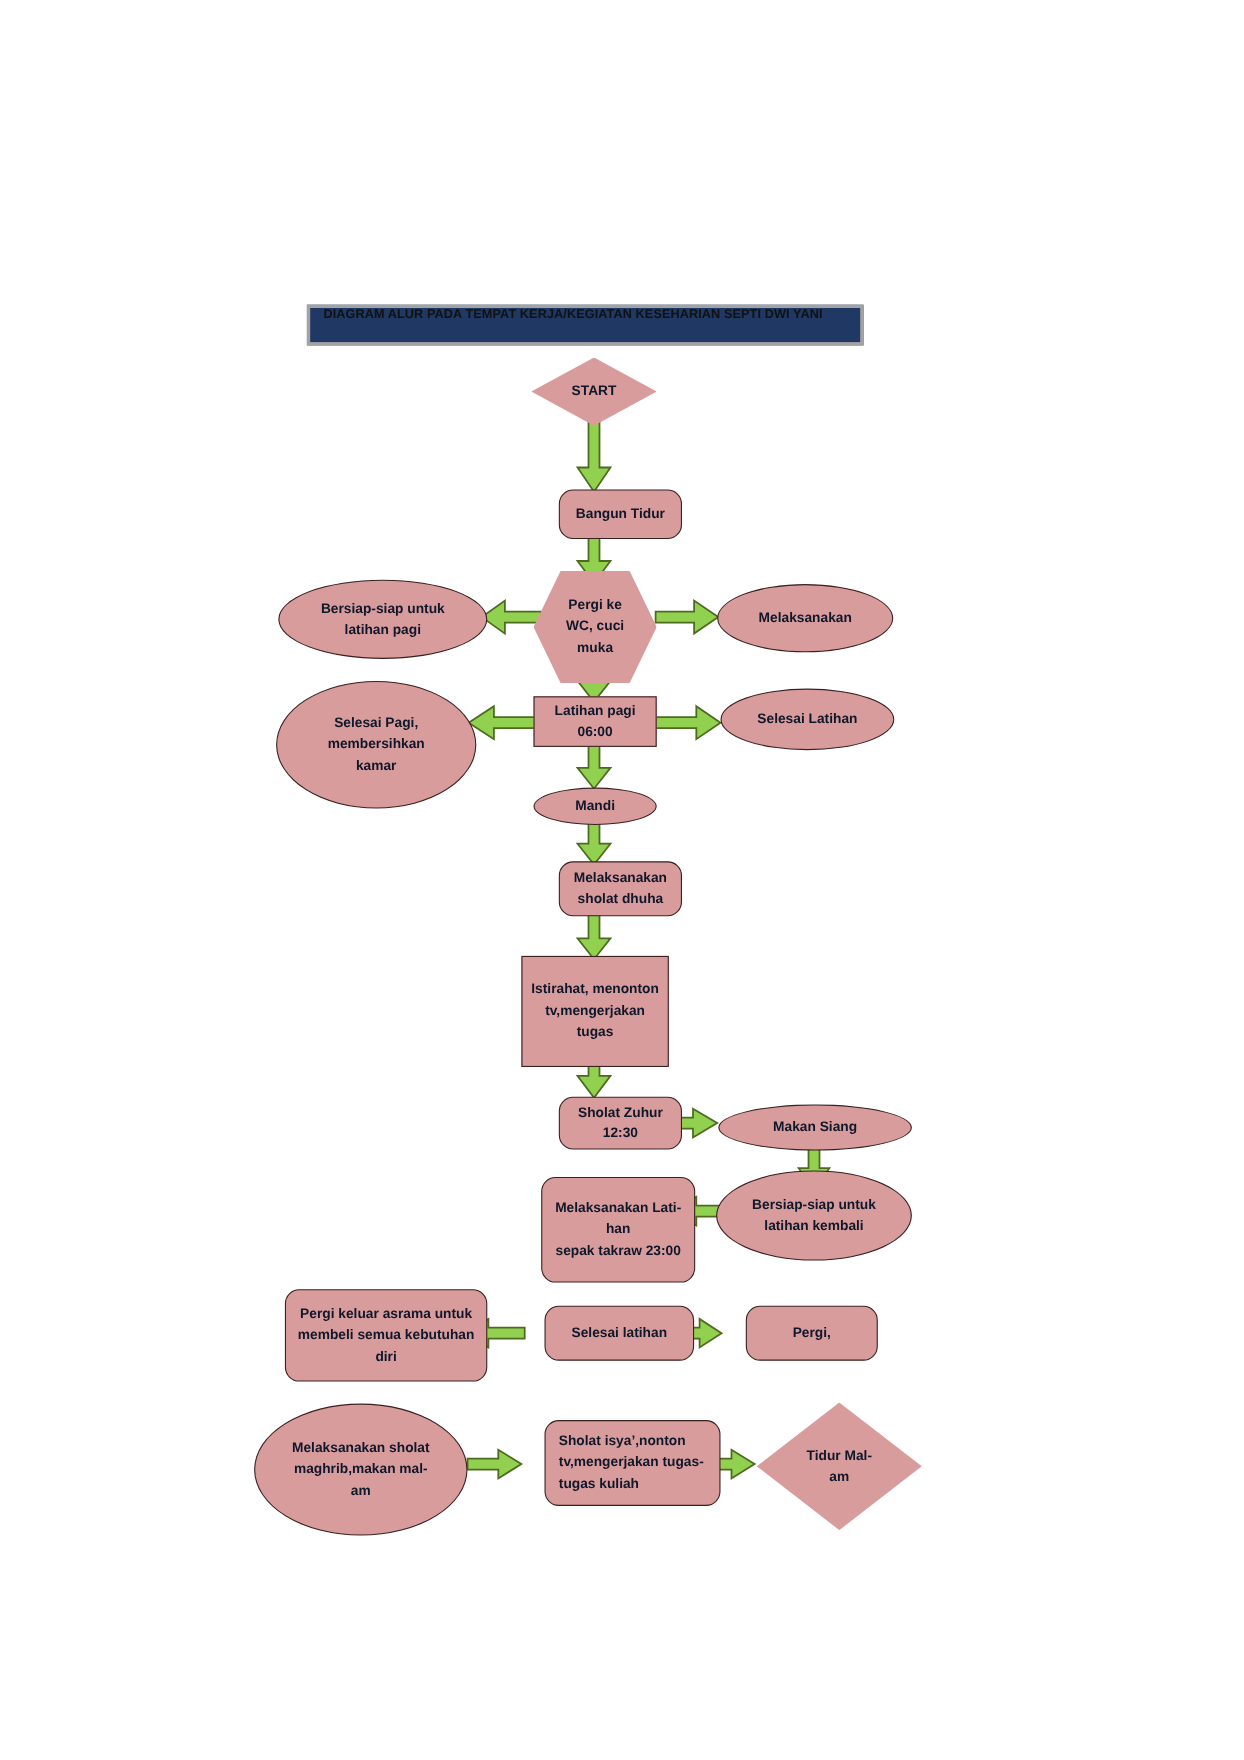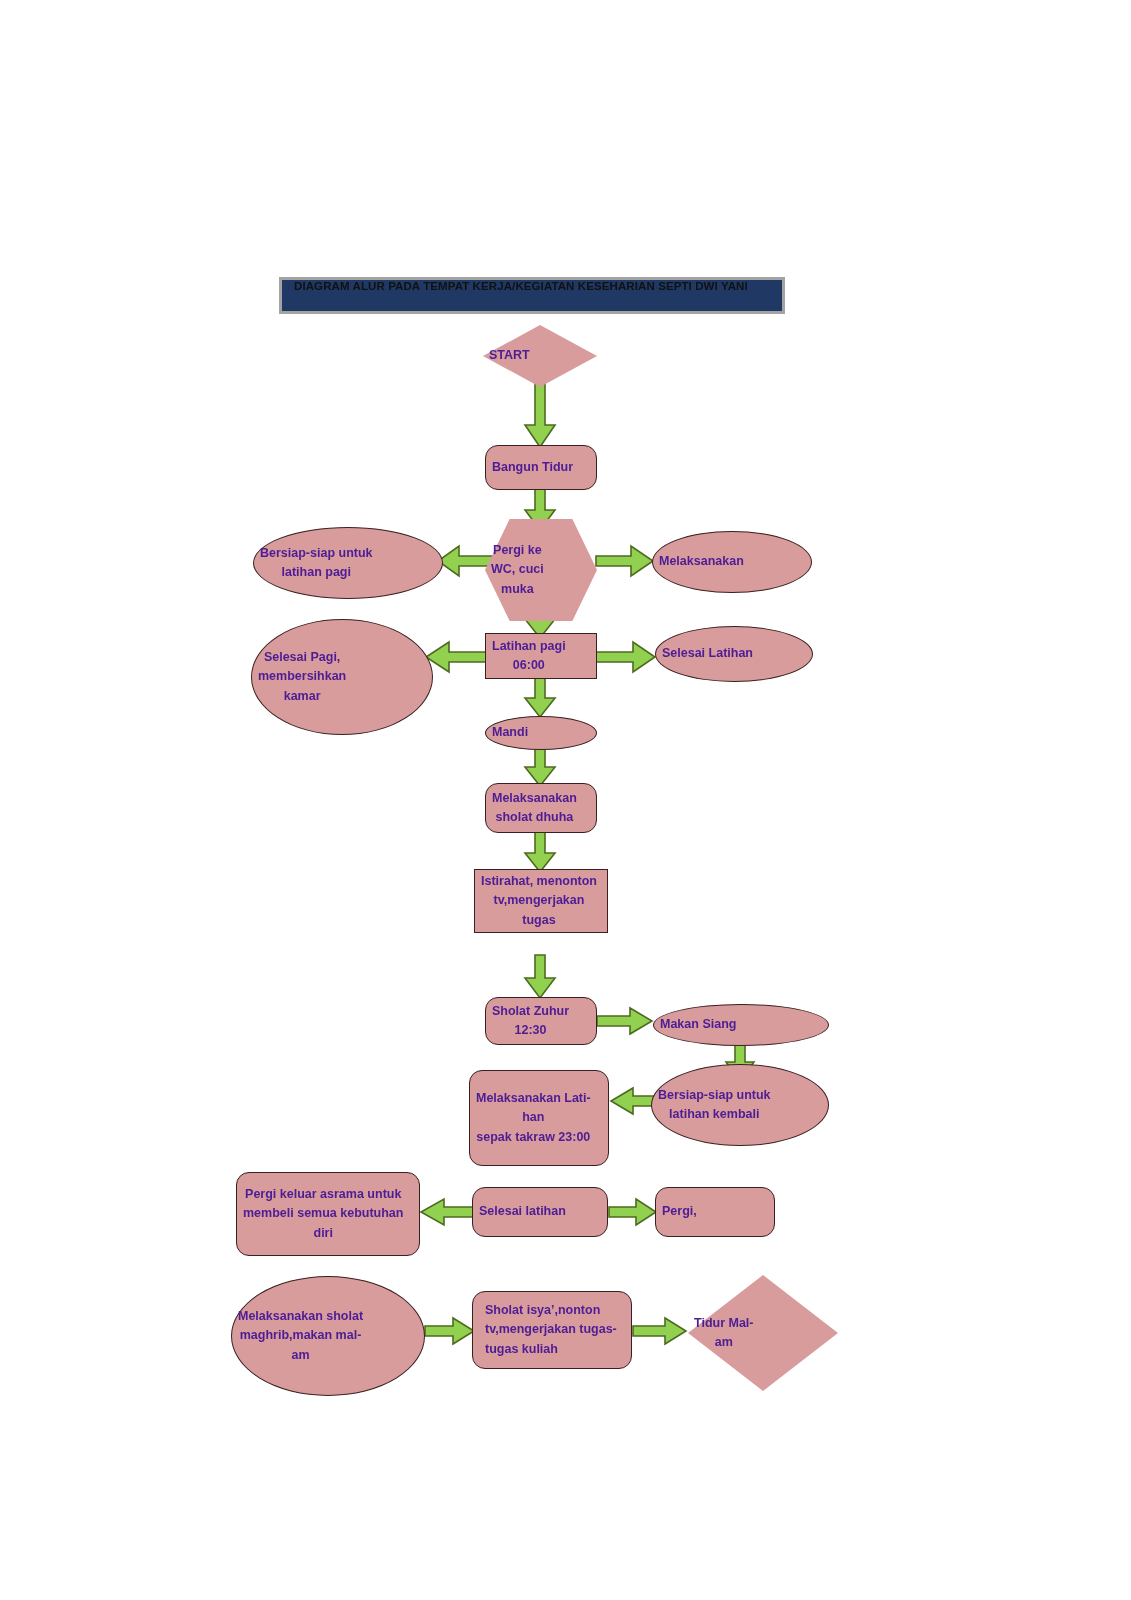--- a/index.html
+++ b/index.html
@@ -39,36 +39,36 @@
     line-height: 1.1;
     white-space: nowrap;
   }
 
   
   .node {
     position: absolute;
     box-sizing: border-box;
     display: flex;
     align-items: center;
-    justify-content: flex-start;
+    justify-content: center;
     text-align: center;
-    color: #4c1d95;
+    color: #0f172a;
     font-weight: bold;
     font-size: 12.5px;
     line-height: 1.55;
     background: #D99C9C;
     border: 1.4px solid #3b2020;
   }
   .node .label {
     display: block;
     padding: 0 6px;
     white-space: pre-line;
   }
   .node.rect { border-radius: 0; }
-  .node.rounded { border-radius: 13px; }
+  .node.rounded { border-radius: 13px; margin-left: 23px; }
   .node.ellipse { border-radius: 50%; }
   .node.hex {
     border: none;
     background: transparent;
   }
   .node.hex .hexbody {
     position: absolute;
     inset: 0;
     background: #D99C9C;
     clip-path: polygon(22% 0%, 78% 0%, 100% 50%, 78% 100%, 22% 100%, 0% 50%);
@@ -271,21 +271,21 @@
 
   <div class="node ellipse" style="left:485px; top:716px; width:112px; height:34px;">
     <span class="label">Mandi</span>
   </div>
 
   <div class="node rounded" style="left:485px; top:783px; width:112px; height:50px;">
     <span class="label">Melaksanakan
 sholat dhuha</span>
   </div>
 
-  <div class="node rect" style="left:474px; top:869px; width:134px; height:64px;">
+  <div class="node rect" style="left:474px; top:869px; width:134px; height:101px;">
     <span class="label">Istirahat, menonton
 tv,mengerjakan
 tugas</span>
   </div>
 
   <div class="node rounded" style="left:485px; top:997px; width:112px; height:48px;">
     <span class="label">Sholat Zuhur
 12:30</span>
   </div>
 

